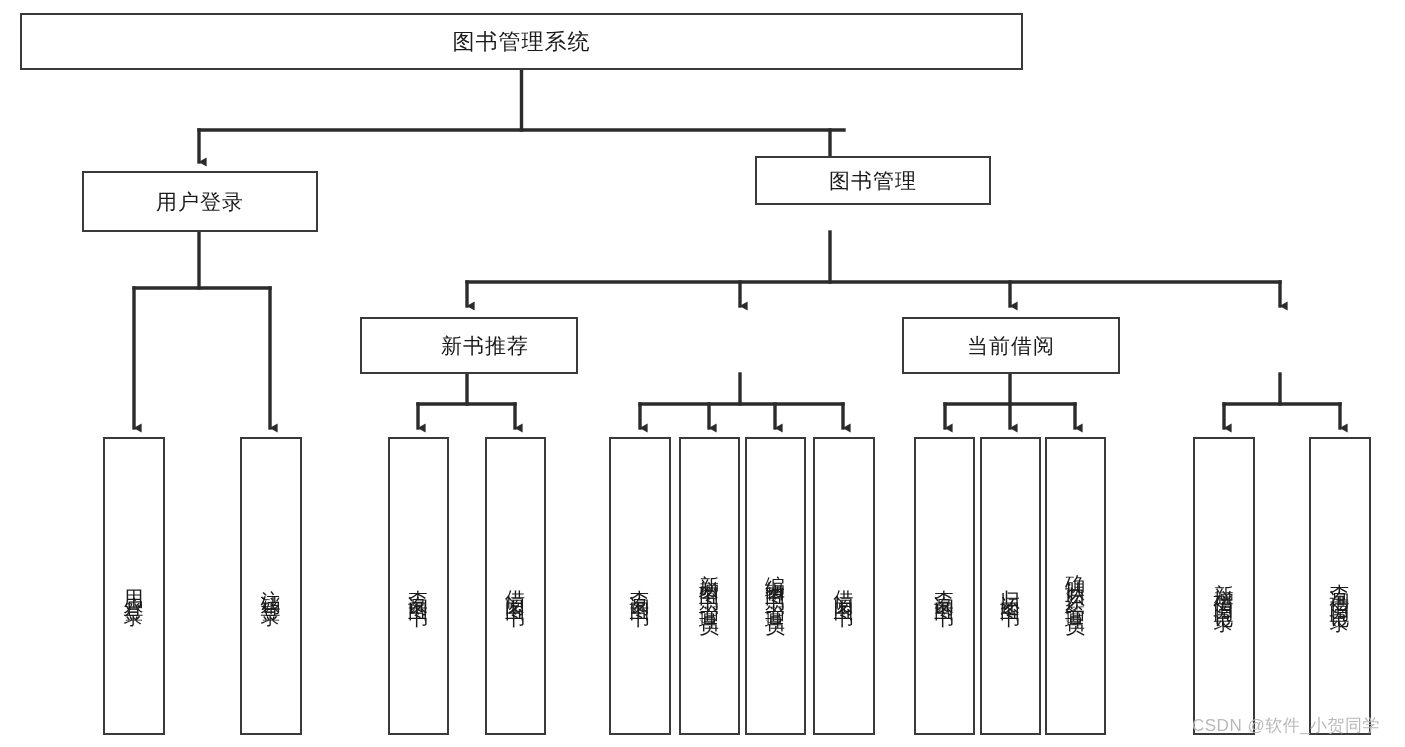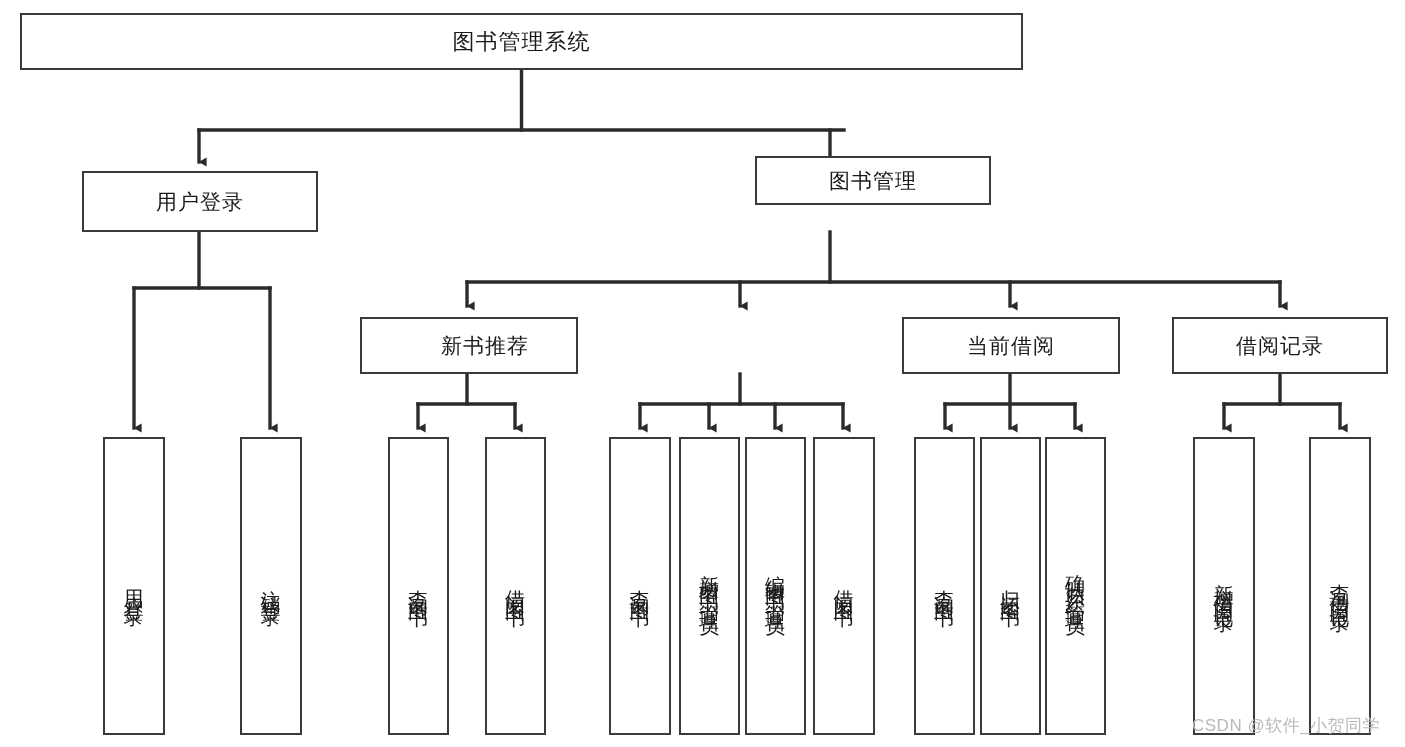--- a/index.html
+++ b/index.html
@@ -126,23 +126,20 @@
   <div class="node horiz" style="left:712px; top:156px; width:236px; height:49px;margin-left:43px;">
     <span>图书管理</span>
   </div>
 
   <div class="node horiz" style="left:360px; top:317px; width:218px; height:57px;padding-left:32px;">
     <span>新书推荐</span>
   </div>
   <div class="node horiz" style="left:902px; top:317px; width:218px; height:57px;">
     <span>当前借阅</span>
   </div>
-  <div class="node horiz" style="left:1172px; top:317px; width:216px; height:57px;">
-    <span>借阅记录</span>
-  </div>
 
   <div class="node vert" style="left:103px; top:437px; width:62px; height:298px;">
     <span class="vtext">用户登录</span>
   </div>
   <div class="node vert" style="left:240px; top:437px; width:62px; height:298px;">
     <span class="vtext">注销登录</span>
   </div>
 
   <div class="node vert" style="left:388px; top:437px; width:61px; height:298px;">
     <span class="vtext">查询图书</span>

